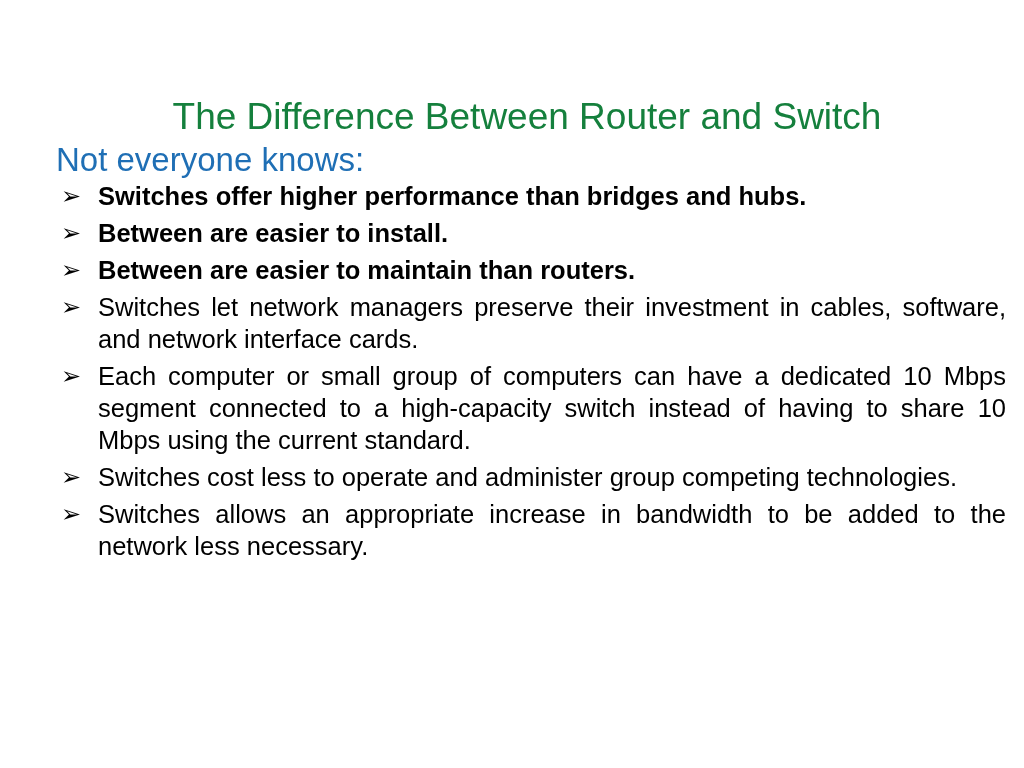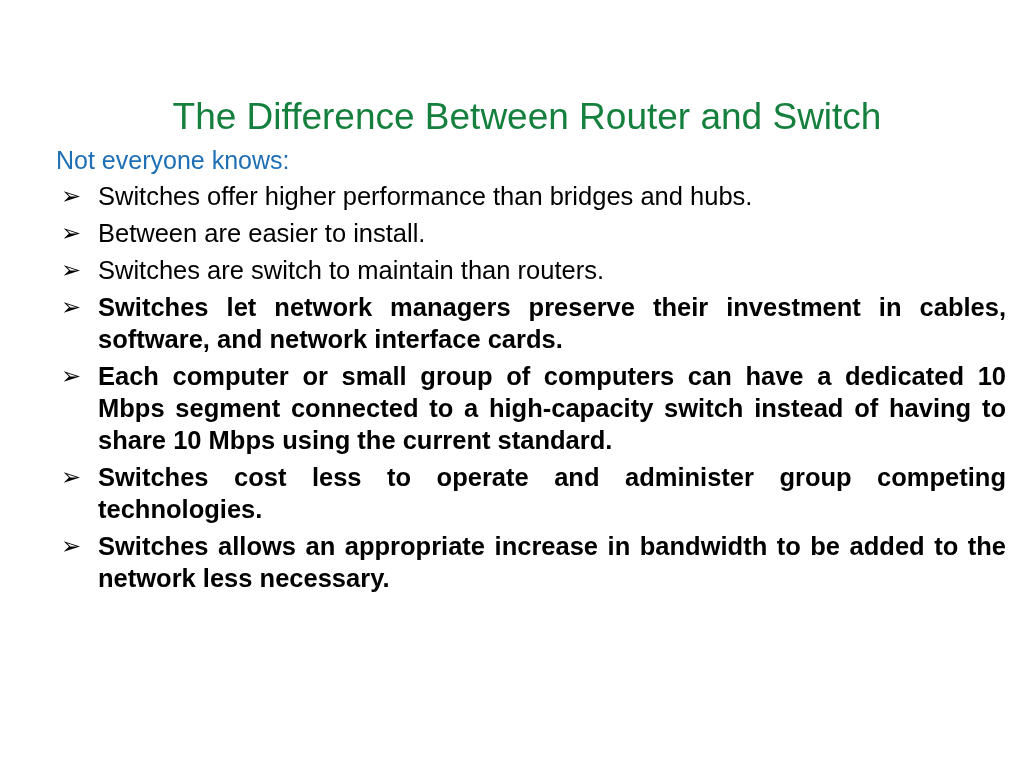--- a/index.html
+++ b/index.html
@@ -41,21 +41,21 @@
 
   
   .body-block {
     position: absolute;
     left: 56px;
     top: 143px;
     width: 914px;
   }
 
   .lead-line {
-    font-size: 25px;
+    font-size: 33px;
     line-height: 34px;
     font-weight: 400;
     white-space: nowrap;
   }
   .lead-line.blue { color: #1f6fb5; }
   .lead-line.red  { color: #c00000; letter-spacing: 0.2px; }
 
   
   .bullet-list {
     margin: 3px 0 0 0;
@@ -86,24 +86,25 @@
   .bullet-text {
     display: block;
   }
   
   .bullet-text.justify {
     text-align: justify;
     text-align-last: left;
   }
   .bullet-text.nowrap {
     white-space: nowrap;
+    font-weight: bold;
   }
 
   
-  .w-ml { width: 908px; font-weight: bold; }
+  .w-ml { width: 908px; }
 </style>
 </head>
 <body>
 
 <div class="slide">
 
   <h1 class="slide-title">The Difference Between Router and Switch</h1>
 
   <div class="body-block">
 
@@ -117,21 +118,21 @@
         <span class="bullet-text nowrap">Switches offer higher performance than bridges and hubs.</span>
       </li>
 
       <li class="bullet-item">
         <span class="bullet-marker">➢</span>
         <span class="bullet-text nowrap">Between are easier to install.</span>
       </li>
 
       <li class="bullet-item">
         <span class="bullet-marker">➢</span>
-        <span class="bullet-text nowrap">Switches are switch to maintain than routers.</span>
+        <span class="bullet-text nowrap">Between are easier to maintain than routers.</span>
       </li>
 
       <li class="bullet-item">
         <span class="bullet-marker">➢</span>
         <span class="bullet-text justify w-ml">Switches let network managers preserve their investment in cables, software, and network interface cards.</span>
       </li>
 
       <li class="bullet-item">
         <span class="bullet-marker">➢</span>
         <span class="bullet-text justify w-ml">Each computer or small group of computers can have a dedicated 10 Mbps segment connected to a high-capacity switch instead of having to share 10 Mbps using the current standard.</span>

